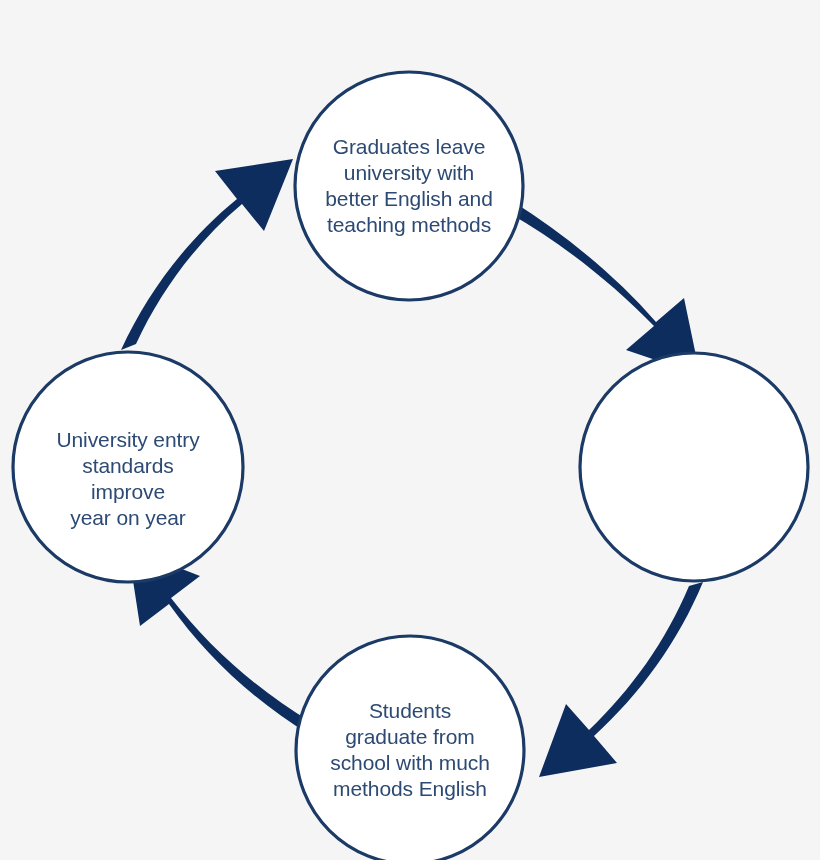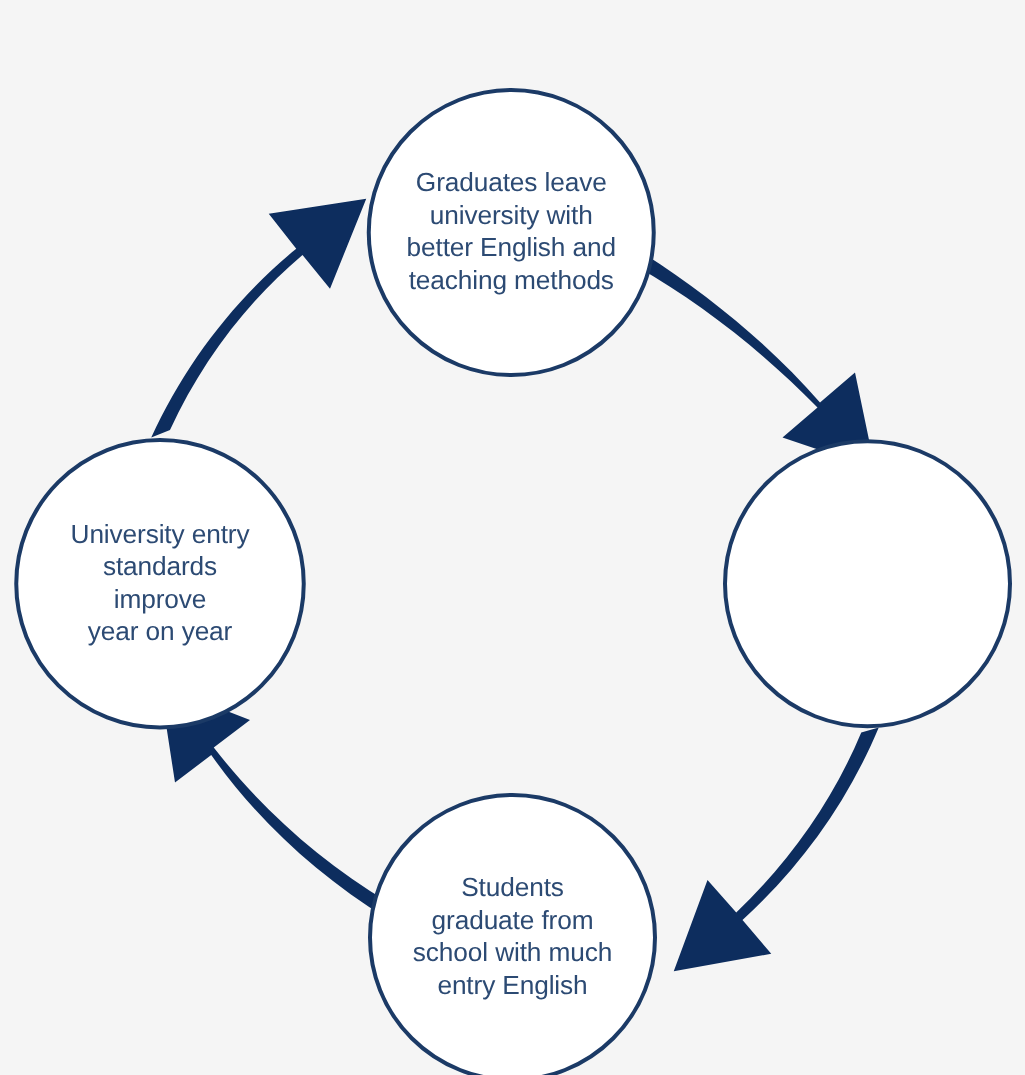--- a/index.html
+++ b/index.html
@@ -105,23 +105,23 @@
 university with
 better English and
 teaching methods</span>
   </div>
 
 
   <div class="node-label" style="left:300px; top:610px; width:220px; height:220px;">
     <span class="node-label-inner">Students
 graduate from
 school with much
-entry English</span>
+methods English</span>
   </div>
 
-  <div class="node-label" style="left:18px; top:327px; width:220px; height:220px;">
+  <div class="node-label" style="left:18px; top:339px; width:220px; height:220px;">
     <span class="node-label-inner">University entry
 standards
 improve
 year on year</span>
   </div>
 
 </div>
 
 </body></html>

